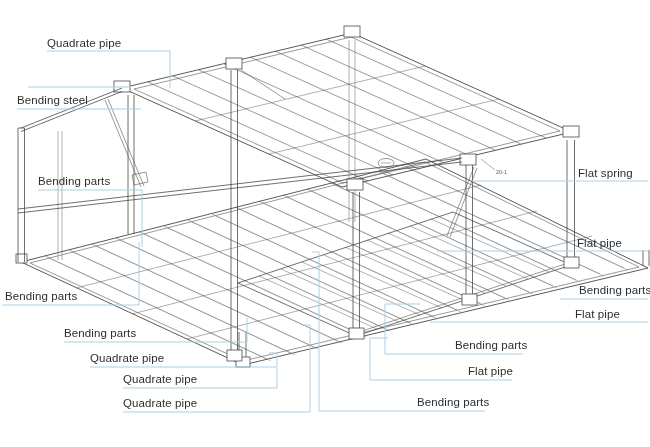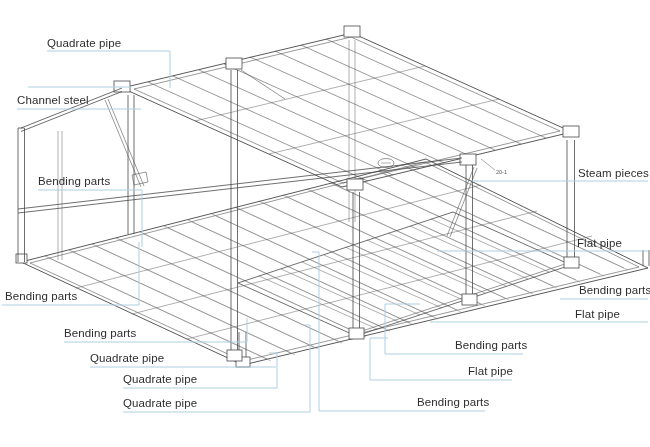--- a/index.html
+++ b/index.html
@@ -118,28 +118,28 @@
       <path class="ld" d="M512,380 H370 V338 H388"></path>
       <path class="ld" d="M523,354 H385 V304 H420"></path>
       <path class="ld" d="M648,322 H430"></path>
       <path class="ld" d="M648,299 H560"></path>
       <path class="ld" d="M648,251 H437"></path>
       <path class="ld" d="M648,181 H472"></path>
     </g>
   </svg>
 
   <div class="lbl" style="left:47px;top:37px">Quadrate pipe</div>
-  <div class="lbl" style="left:17px;top:94px">Channel steel</div>
+  <div class="lbl" style="left:17px;top:94px">Bending steel</div>
   <div class="lbl" style="left:38px;top:175px">Bending parts</div>
   <div class="lbl" style="left:5px;top:290px">Bending parts</div>
   <div class="lbl" style="left:64px;top:327px">Bending parts</div>
   <div class="lbl" style="left:90px;top:352px">Quadrate pipe</div>
   <div class="lbl" style="left:123px;top:373px">Quadrate pipe</div>
   <div class="lbl" style="left:123px;top:397px">Quadrate pipe</div>
   <div class="lbl" style="left:417px;top:396px">Bending parts</div>
   <div class="lbl" style="left:468px;top:365px">Flat pipe</div>
   <div class="lbl" style="left:455px;top:339px">Bending parts</div>
   <div class="lbl" style="left:575px;top:308px">Flat pipe</div>
   <div class="lbl" style="left:579px;top:284px">Bending parts</div>
   <div class="lbl" style="left:577px;top:237px">Flat pipe</div>
-  <div class="lbl" style="left:578px;top:167px">Steam pieces</div>
+  <div class="lbl" style="left:578px;top:167px">Flat spring</div>
 
 </div>
 
 </body></html>

